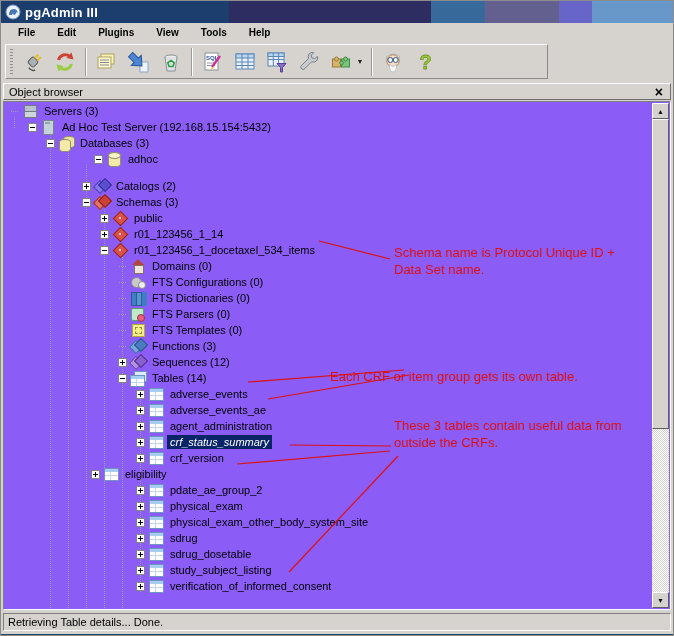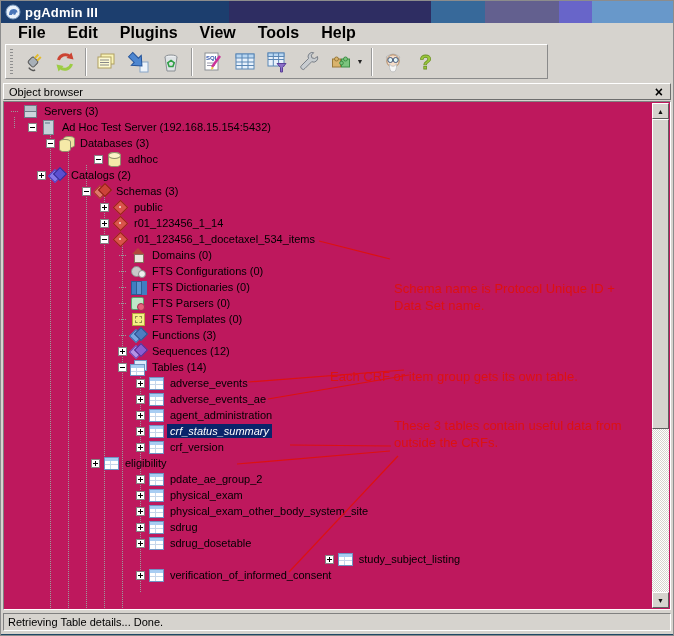--- a/index.html
+++ b/index.html
@@ -18,21 +18,21 @@
       #2e2d62 34%, #2e2d62 64%,
       #37699a 64%, #37699a 72%,
       #63608f 72%, #63608f 83%,
       #6865c9 83%, #6865c9 88%,
       #6898ca 88%, #6898ca 100%);
   }
   .titlebar .logo{ width:16px; height:16px; margin-right:4px; }
   .titlebar .title{ color:#fff; font-size:13px; font-weight:bold; letter-spacing:.2px; }
   
   .menubar{ height:20px; flex:0 0 20px; display:flex; align-items:center; padding-left:6px; background:#d6d3ce; }
-  .menubar .mi{ font-size:16px; font-weight:bold; color:#000; padding:2px 11px 3px; cursor:default; }
+  .menubar .mi{ font-size:10px; font-weight:bold; color:#000; padding:2px 11px 3px; cursor:default; }
   
   .toolbar-wrap{ height:38px; flex:0 0 38px; padding:1px 0 0 4px; }
   .toolbar{
     width:543px; height:35px; display:flex; align-items:center; padding-left:2px;
     border:1px solid; border-color:#ffffff #8a8a8a #8a8a8a #ffffff; background:#d6d3ce;
   }
   .grip{ width:3px; height:26px; margin:0 4px 0 2px;
     background:repeating-linear-gradient(180deg,#8f8f8f 0 1px, transparent 1px 3px); }
   .tbtn{ width:30px; height:28px; display:flex; align-items:center; justify-content:center; margin:0 1px; cursor:default; }
   .tbtn svg{ width:24px; height:24px; }
@@ -42,21 +42,21 @@
   .obj-header{
     height:17px; flex:0 0 17px; margin:2px 2px 1px; padding:0 5px;
     display:flex; align-items:center; justify-content:space-between;
     background:#d6d3ce; border:1px solid; border-color:#ffffff #6e6e6e #6e6e6e #ffffff;
     font-size:11px; color:#000;
   }
   .obj-header .close{ font-size:14px; font-weight:bold; line-height:12px; padding:0 2px; cursor:default; }
   
   .tree-panel{
     flex:0 0 509px; height:509px; margin:0 2px; position:relative;
-    background:#be185d; border:1px solid; border-color:#808080 #ffffff #ffffff #808080;
+    background:#8b5cf6; border:1px solid; border-color:#808080 #ffffff #ffffff #808080;
     overflow:hidden;
   }
   .tree-rows{ position:absolute; left:1px; top:1px; right:18px; bottom:0; overflow:hidden; }
   .tree-row{ height:16px; display:flex; align-items:center; position:relative; z-index:2; white-space:nowrap; }
   .exp{ width:9px; height:9px; flex:0 0 9px; margin-right:3px; position:relative;
         border:1px solid #848484; background:#fff; }
   .exp::before{ content:""; position:absolute; left:1px; top:3px; width:5px; height:1px; background:#000; }
   .exp.plus::after{ content:""; position:absolute; left:3px; top:1px; width:1px; height:5px; background:#000; }
   .stub{ width:9px; height:9px; flex:0 0 9px; margin-right:3px;
         background:repeating-linear-gradient(90deg,#9b9b9b 0 1px, transparent 1px 2px) no-repeat center/8px 1px; }
@@ -279,21 +279,21 @@
         <div class="tree-row" style="padding-left: 41px;">
           <span class="exp minus"></span>
           <span class="ticon i-databases"></span>
           <span class="tl">Databases (3)</span>
         </div>
         <div class="tree-row" style="padding-left: 89px;">
           <span class="exp minus"></span>
           <span class="ticon i-database"></span>
           <span class="tl">adhoc</span>
         </div>
-        <div class="tree-row" style="padding-left: 32px;">
+        <div class="tree-row" style="padding-left: 77px; margin-top: 11px;">
           <span class="exp plus"></span>
           <span class="ticon i-catalogs"></span>
           <span class="tl">Catalogs (2)</span>
         </div>
         <div class="tree-row" style="padding-left: 77px;">
           <span class="exp minus"></span>
           <span class="ticon i-schemas"></span>
           <span class="tl">Schemas (3)</span>
         </div>
         <div class="tree-row" style="padding-left: 95px;">
@@ -399,21 +399,21 @@
         <div class="tree-row" style="padding-left: 131px;">
           <span class="exp plus"></span>
           <span class="ticon i-table"></span>
           <span class="tl">sdrug</span>
         </div>
         <div class="tree-row" style="padding-left: 131px;">
           <span class="exp plus"></span>
           <span class="ticon i-table"></span>
           <span class="tl">sdrug_dosetable</span>
         </div>
-        <div class="tree-row" style="padding-left: 131px; justify-content: center;">
+        <div class="tree-row" style="padding-left: 131px;">
           <span class="exp plus"></span>
           <span class="ticon i-table"></span>
           <span class="tl">study_subject_listing</span>
         </div>
         <div class="tree-row" style="padding-left: 131px;">
           <span class="exp plus"></span>
           <span class="ticon i-table"></span>
           <span class="tl">verification_of_informed_consent</span>
         </div>
         <div class="guide" style="left: 45px; top: 30px; height: 475px;"></div>
@@ -438,21 +438,21 @@
 
   <svg class="overlay" id="overlay" viewBox="0 0 674 636">
       <line x1="318" y1="240" x2="389" y2="258" stroke="#dd1111" stroke-width="1.2"></line>
       <line x1="247" y1="381" x2="403" y2="369" stroke="#dd1111" stroke-width="1.2"></line>
       <line x1="267" y1="398" x2="408" y2="374" stroke="#dd1111" stroke-width="1.2"></line>
       <line x1="289" y1="444" x2="390" y2="445" stroke="#dd1111" stroke-width="1.2"></line>
       <line x1="236" y1="463" x2="389" y2="450" stroke="#dd1111" stroke-width="1.2"></line>
       <line x1="288" y1="571" x2="397" y2="455" stroke="#dd1111" stroke-width="1.2"></line>
     </svg>
   <div id="notes">
-      <div class="note" style="left: 393px; top: 243px; color: rgb(221, 17, 17); margin-top: 36px;">
+      <div class="note" style="left: 393px; top: 243px; color: rgb(221, 17, 17);">
         <div>Schema name is Protocol Unique ID +</div>
         <div>Data Set name.</div>
       </div>
       <div class="note" style="left: 329px; top: 367px; color: rgb(221, 17, 17);">
         <div>Each CRF or item group gets its own table.</div>
       </div>
       <div class="note" style="left: 393px; top: 416px; color: rgb(221, 17, 17);">
         <div>These 3 tables contain useful data from</div>
         <div>outside the CRFs.</div>
       </div>

